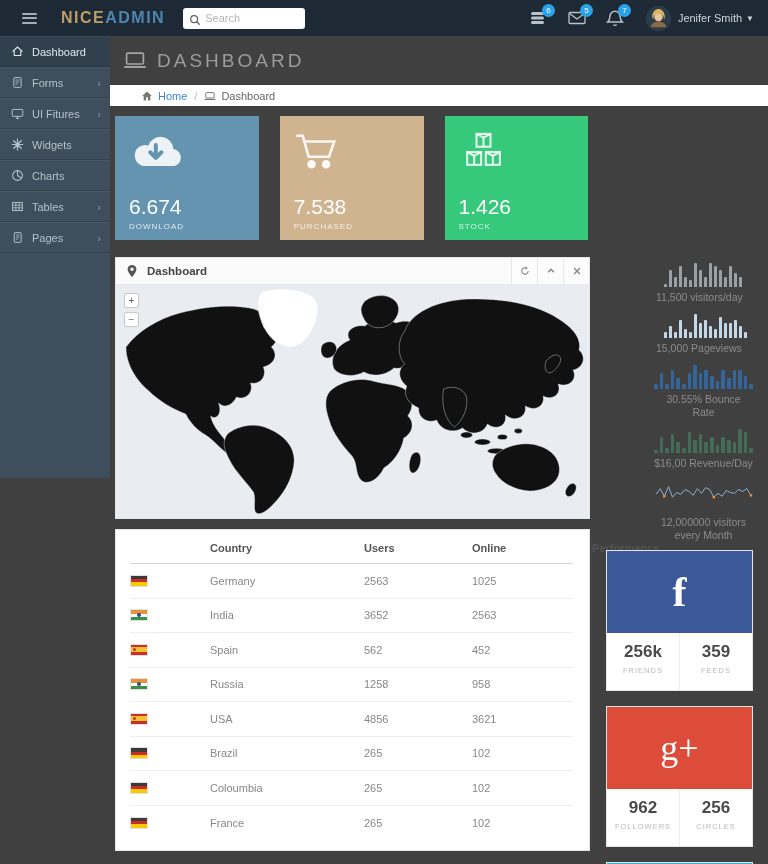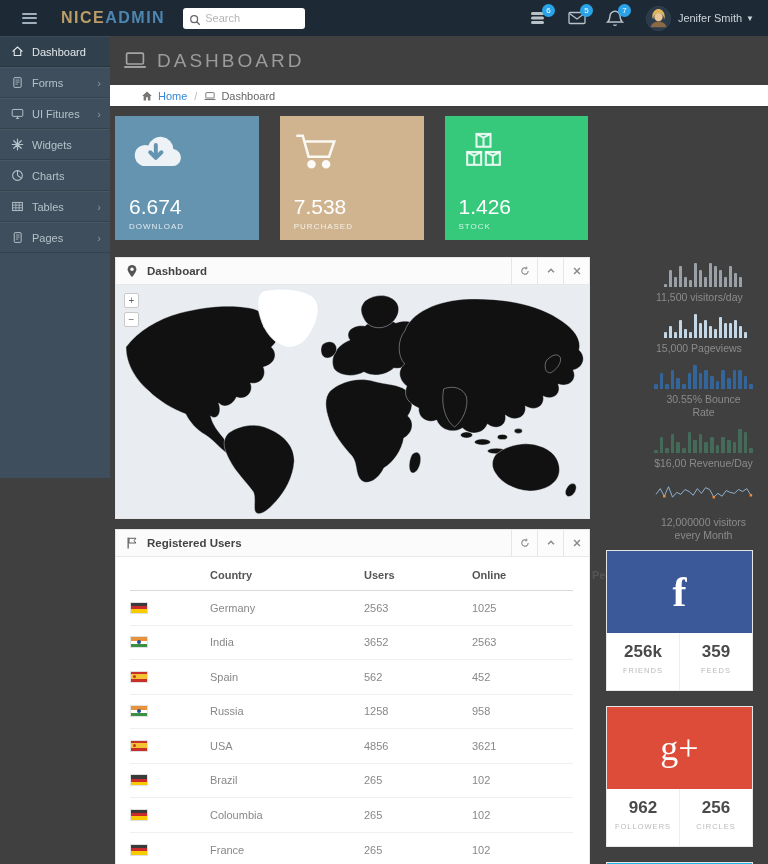--- a/index.html
+++ b/index.html
@@ -374,47 +374,20 @@
 
                   <path d="M455,200 C459,197 463,199 462,204 C461,209 456,213 453,211 C450,209 451,204 455,200 Z"></path>
                 </g>
 
                 <path d="M148,6 C166,2 190,4 199,13 C206,21 203,34 197,45 C191,57 181,64 171,62 C159,59 149,47 145,33 C141,20 141,10 148,6 Z" fill="#ffffff" stroke="#dfe5ec" stroke-width="0.6"></path>
               </svg>
             </div>
           </section>
 
           <section class="panel">
-            <div class="panel-head">
-              <span class="p-ico">
-                <svg viewBox="0 0 14 16">
-                    <path d="M2.5 1.5v13" stroke="currentColor" stroke-width="1.4"></path>
-                    <path d="M3.5 2.5h8l-2 2.8 2 2.7h-8z" fill="none" stroke="currentColor" stroke-width="1.1"></path>
-                  </svg>
-              </span>
-              <span class="panel-title">Registered Users</span>
-              <div class="panel-btns">
-                <span class="p-btn">
-                    <svg viewBox="0 0 14 14">
-                      <path d="M11.5 7A4.5 4.5 0 1 1 9.6 3.3" fill="none" stroke="currentColor" stroke-width="1.5"></path>
-                      <path d="M9.2 0.9l.6 2.8-2.8.4" fill="none" stroke="currentColor" stroke-width="1.3"></path>
-                    </svg>
-                  </span>
-                <span class="p-btn">
-                    <svg viewBox="0 0 12 12">
-                      <path d="M2.5 7.5L6 4l3.5 3.5" fill="none" stroke="currentColor" stroke-width="1.7"></path>
-                    </svg>
-                  </span>
-                <span class="p-btn">
-                    <svg viewBox="0 0 12 12">
-                      <path d="M2.5 2.5l7 7M9.5 2.5l-7 7" stroke="currentColor" stroke-width="1.7"></path>
-                    </svg>
-                  </span>
-              </div>
-            </div>
             <div class="table" id="users-table">
                 <div class="t-head">
                   <span></span>
                   <span>Country</span>
                   <span>Users</span>
                   <span>Online</span>
                   <span>Performance</span>
                 </div>
                 <div class="t-row">
                   <span class="flag">

